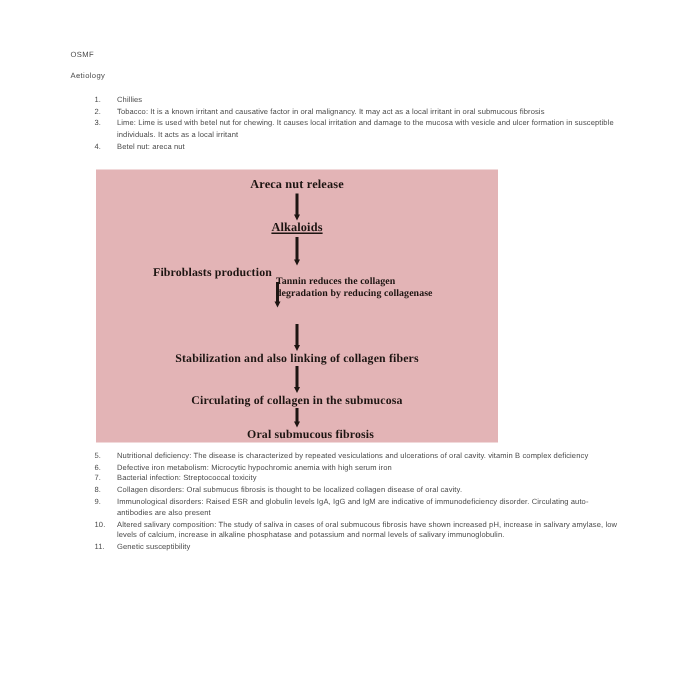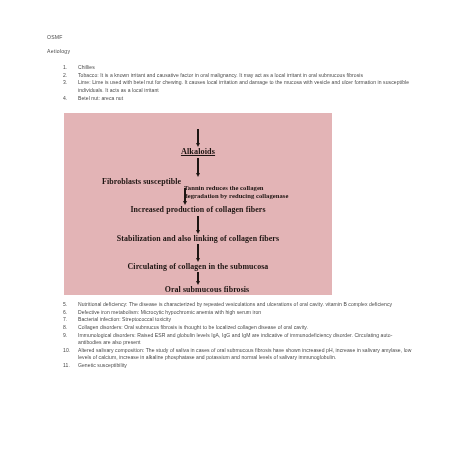--- a/index.html
+++ b/index.html
@@ -162,34 +162,34 @@
       <span class="li-text">Lime: Lime is used with betel nut for chewing. It causes local irritation and damage to the mucosa with vesicle and ulcer formation in susceptible individuals. It acts as a local irritant</span>
     </li>
     <li class="li">
       <span class="li-num">4.</span>
       <span class="li-text">Betel nut: areca nut</span>
     </li>
   </ul>
 
   <div class="diagram">
 
+    <div class="dg-row dg-r1">Areca nut release</div>
     <div class="arrow ar1"></div>
 
     <div class="dg-row dg-r2">Alkaloids</div>
     <div class="arrow ar2"></div>
 
-    <div class="dg-row dg-r3">Fibroblasts susceptible</div>
+    <div class="dg-row dg-r3">Fibroblasts production</div>
     <div class="arrow ar3"></div>
 
     <div class="dg-note">
       <div>Tannin reduces the collagen</div>
       <div>degradation by reducing collagenase</div>
     </div>
 
-    <div class="dg-row dg-r4">Increased production of collagen fibers</div>
     <div class="arrow ar4"></div>
 
     <div class="dg-row dg-r5">Stabilization and also linking of collagen fibers</div>
     <div class="arrow ar5"></div>
 
     <div class="dg-row dg-r6">Circulating of collagen in the submucosa</div>
     <div class="arrow ar6"></div>
 
     <div class="dg-row dg-r7">Oral submucous fibrosis</div>
   </div>

